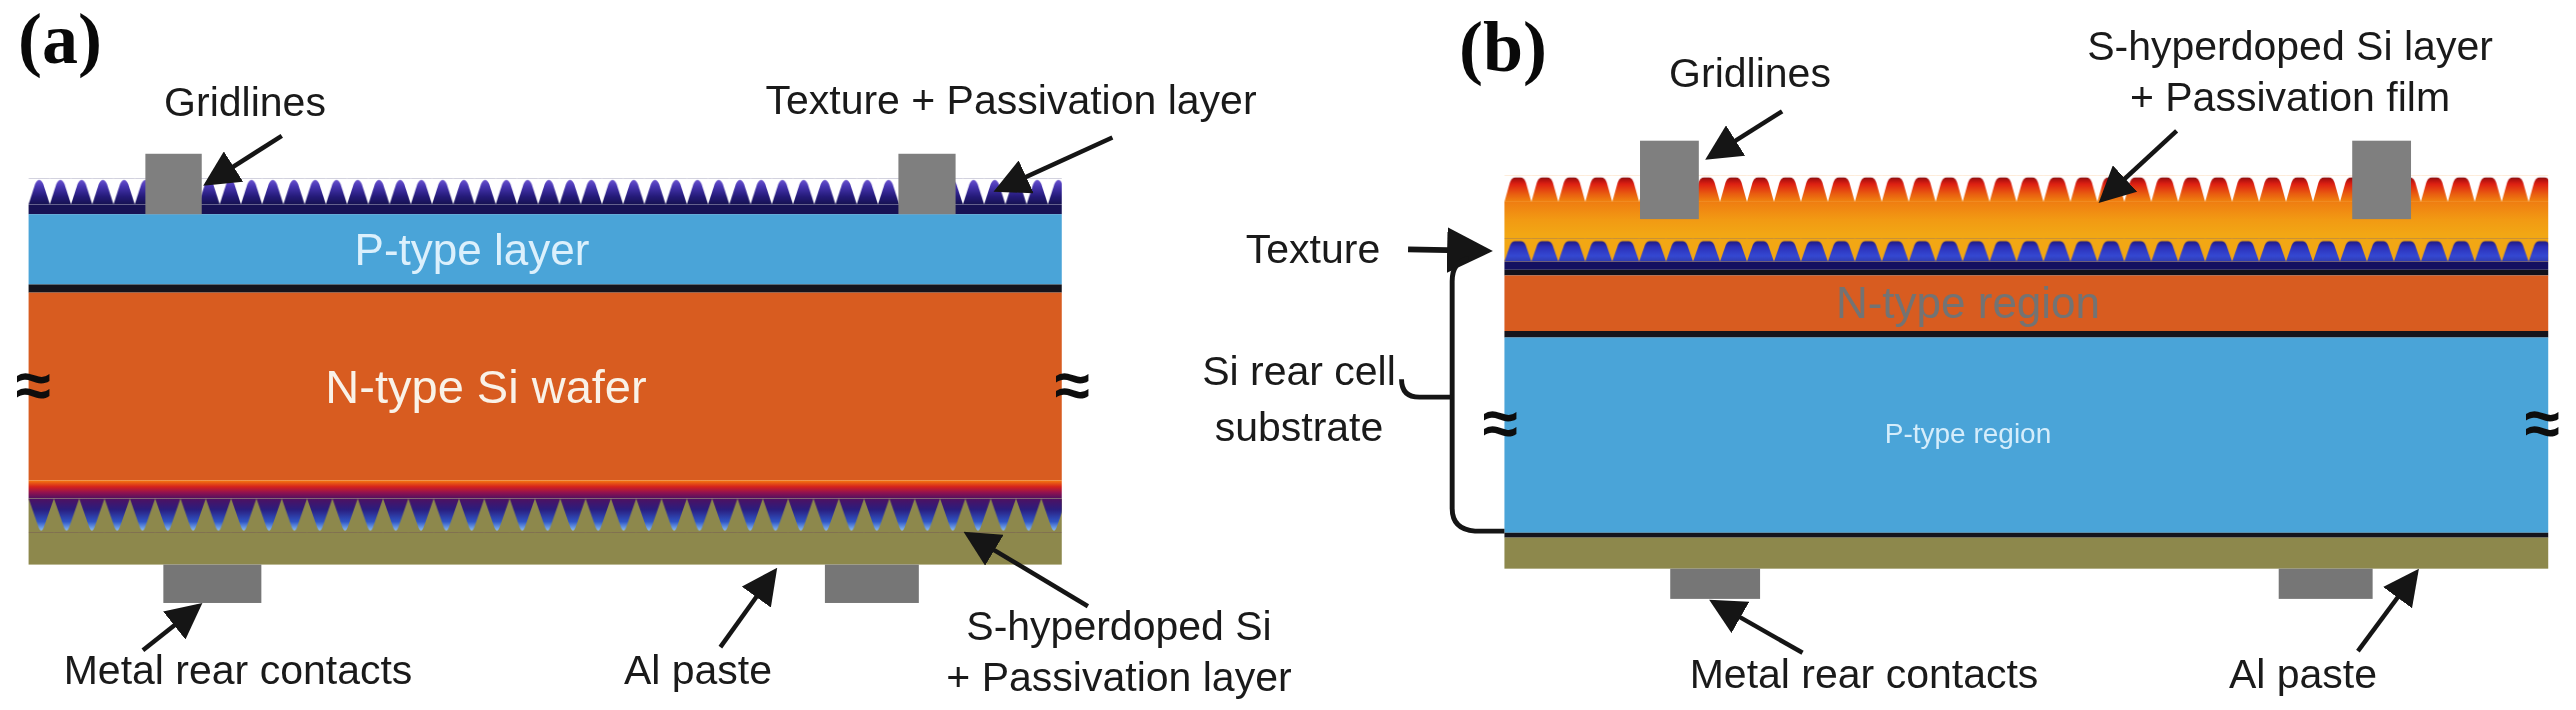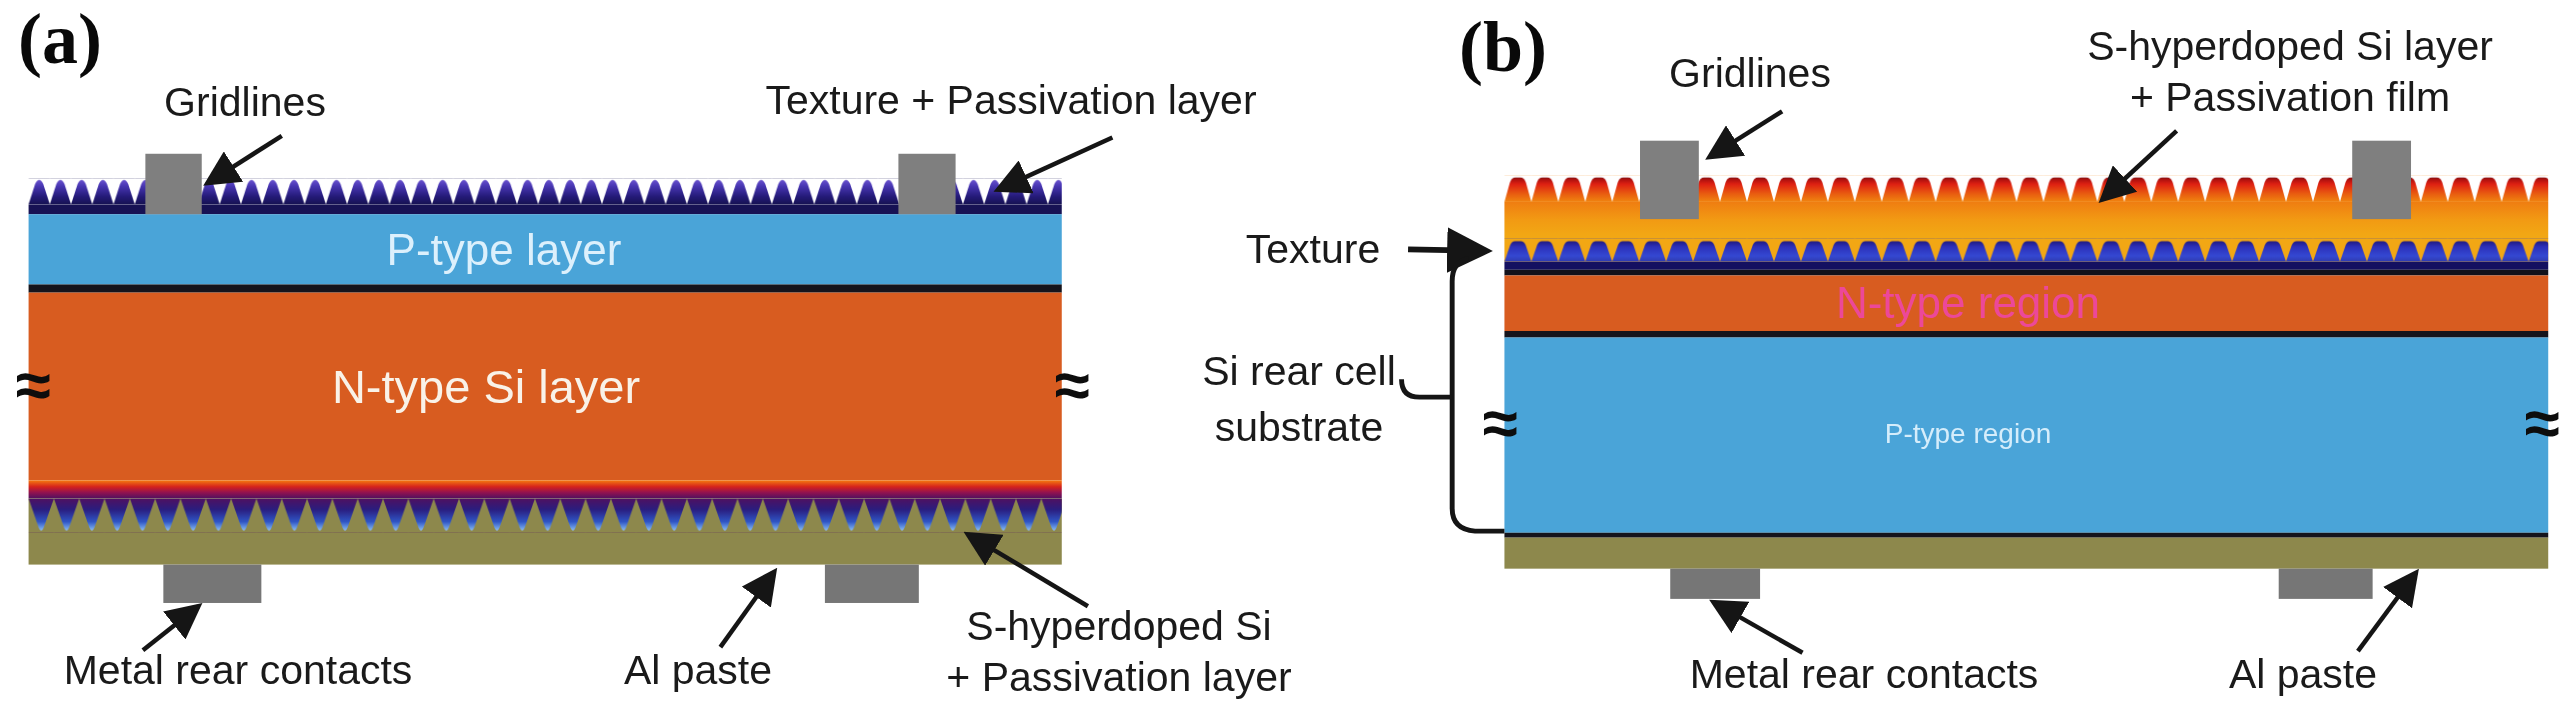--- a/index.html
+++ b/index.html
@@ -150,23 +150,23 @@
     <span class="ln">+ Passivation film</span>
   </div>
   <div class="lbl" style="left:1313px;top:227px;">Texture</div>
   <div class="lbl" style="left:1299px;top:343px;line-height:56px;">
     <span class="ln">Si rear cell</span>
     <span class="ln">substrate</span>
   </div>
   <div class="lbl" style="left:1864px;top:652px;">Metal rear contacts</div>
   <div class="lbl" style="left:2303px;top:652px;">Al paste</div>
 
-  <div class="layertxt" style="left:504px;top:225px;font-size:44px;color:#dcf0fc;">P-type layer</div>
-  <div class="layertxt" style="left:486px;top:359px;font-size:47px;color:#f9f2e8;">N-type Si layer</div>
-  <div class="layertxt" style="left:1968px;top:278px;font-size:44px;color:#ec4899;">N-type region</div>
+  <div class="layertxt" style="left:472px;top:225px;font-size:44px;color:#dcf0fc;">P-type layer</div>
+  <div class="layertxt" style="left:486px;top:359px;font-size:47px;color:#f9f2e8;">N-type Si wafer</div>
+  <div class="layertxt" style="left:1968px;top:278px;font-size:44px;color:#737373;">N-type region</div>
   <div class="layertxt" style="left:1968px;top:418px;font-size:28px;color:#d5edfb;">P-type region</div>
 
   <div class="brk" style="left:33px;top:351px;">≈</div>
   <div class="brk" style="left:1072px;top:351px;">≈</div>
   <div class="brk" style="left:1500px;top:389px;">≈</div>
   <div class="brk" style="left:2542px;top:389px;">≈</div>
 
 </div>
 
 

